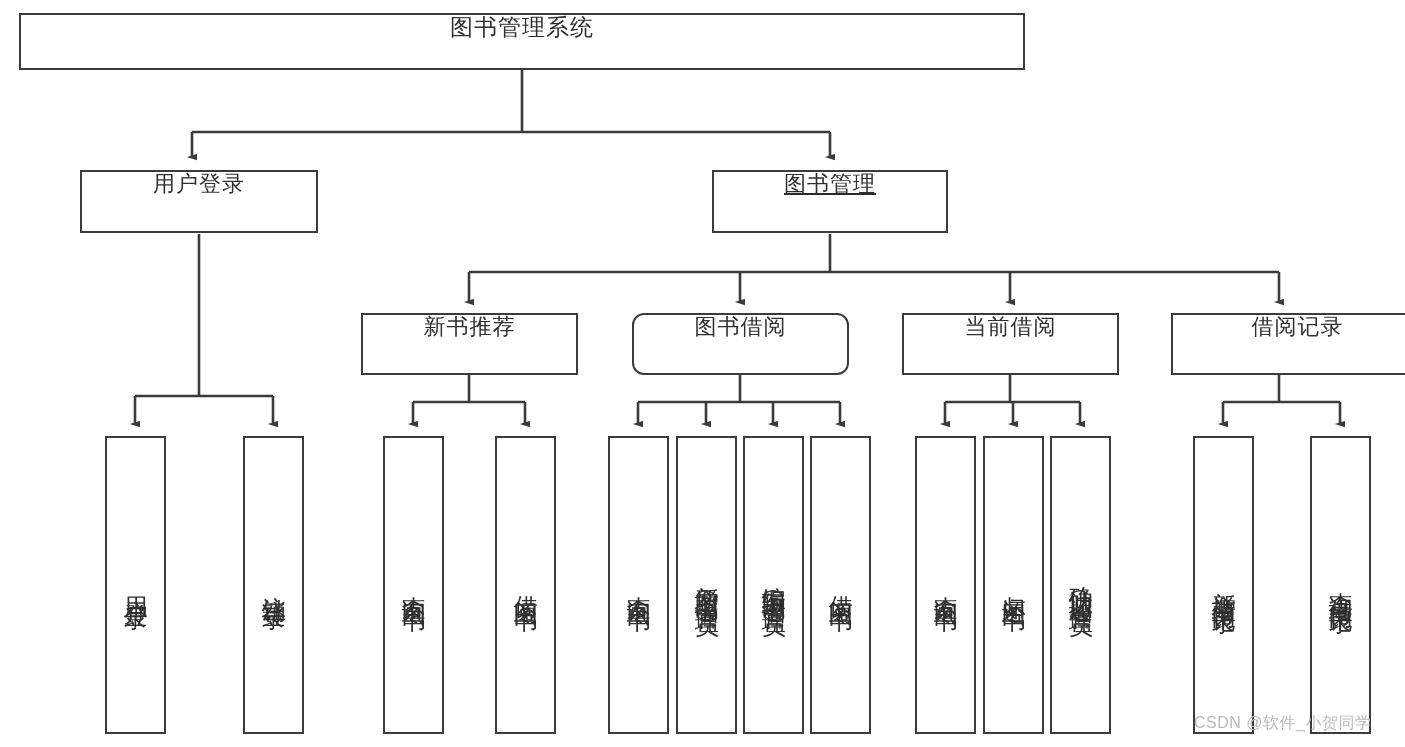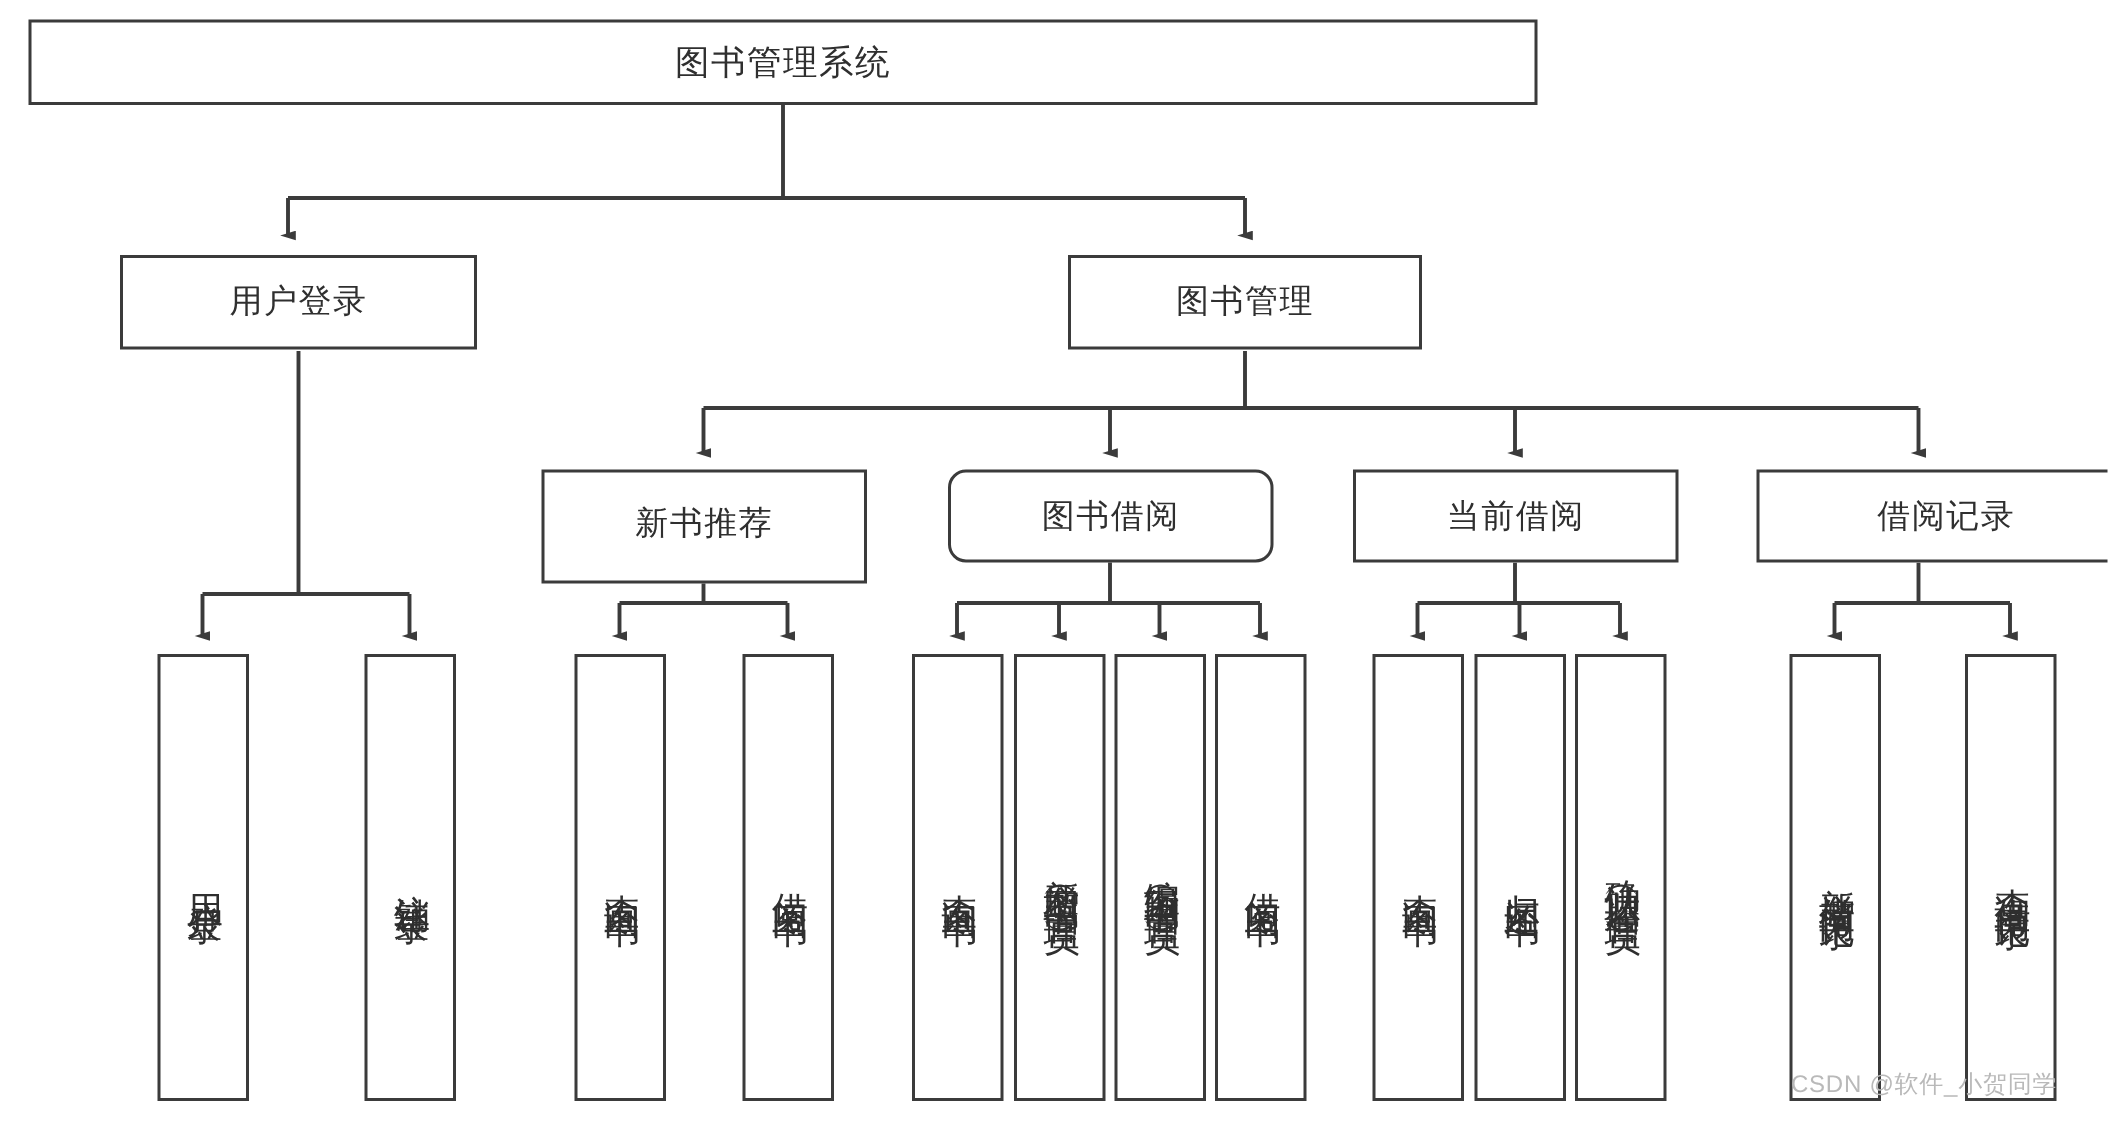--- a/index.html
+++ b/index.html
@@ -11,21 +11,20 @@
   }
   #stage{position:relative;width:1405px;height:747px;}
   svg#wires{position:absolute;left:0;top:0;width:1405px;height:747px;}
 
   .node{
     position:absolute;
     box-sizing:border-box;
     background:#ffffff;
     border:2.4px solid #3b3b3b;
     display:flex;
-    align-items:center;
     justify-content:center;
     color:#2b2b2b;
   }
   .node .lbl{
     font-size:22px;
     letter-spacing:1px;
     line-height:1.1;
     white-space:nowrap;
     color:#2f2f2f;
   }
@@ -114,25 +113,25 @@
     </g>
   </svg>
 
   <div class="node h-node" id="n-root" style="left:19px;top:13px;width:1006px;height:57px;">
     <span class="lbl">图书管理系统</span>
   </div>
 
   <div class="node h-node" style="left:80px;top:170px;width:238px;height:63px;">
     <span class="lbl">用户登录</span>
   </div>
-  <div class="node h-node" style="left:712px;top:170px;width:236px;height:63px;">
+  <div class="node h-node" style="left:712px;top:170px;width:236px;height:63px;text-decoration:underline;">
     <span class="lbl">图书管理</span>
   </div>
 
-  <div class="node h-node" style="left:361px;top:313px;width:217px;height:76px;font-family:Liberation Mono, monospace;">
+  <div class="node h-node" style="left:361px;top:313px;width:217px;height:62px;">
     <span class="lbl">新书推荐</span>
   </div>
   <div class="node h-node" style="left:632px;top:313px;width:217px;height:62px;border-radius:12px;">
     <span class="lbl">图书借阅</span>
   </div>
   <div class="node h-node" style="left:902px;top:313px;width:217px;height:62px;">
     <span class="lbl">当前借阅</span>
   </div>
   <div class="node h-node" style="left:1171px;top:313px;width:253px;height:62px;">
     <span class="lbl">借阅记录</span>

